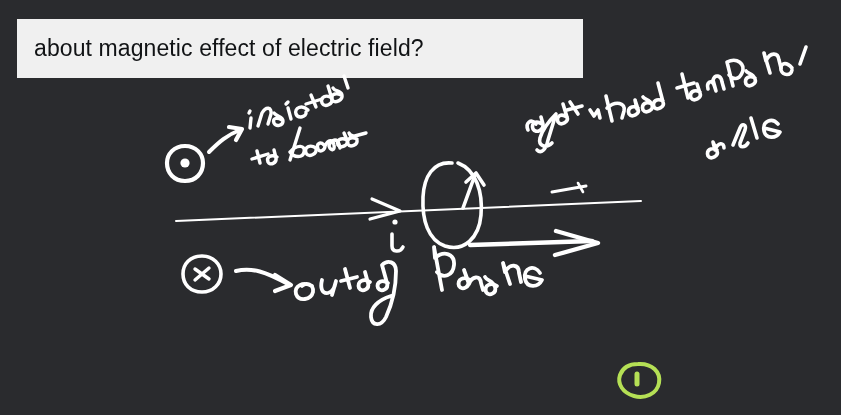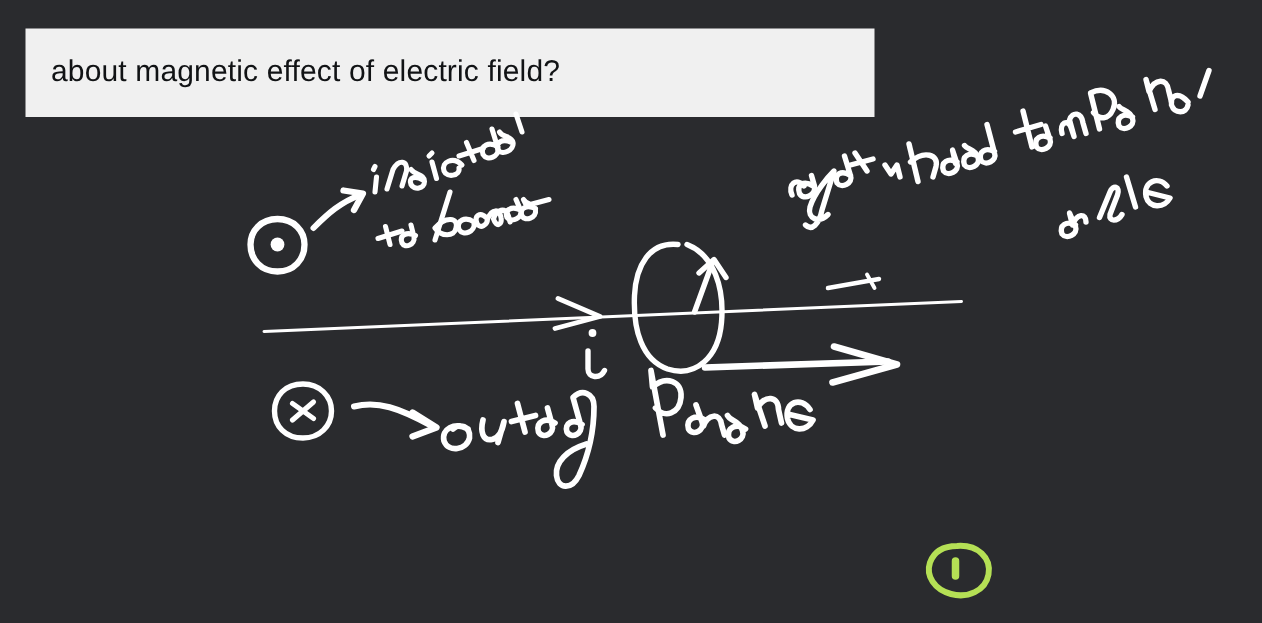--- a/index.html
+++ b/index.html
@@ -22,21 +22,21 @@
     width: 566px;
     height: 59px;
     background: #f0f0f0;
     display: flex;
     align-items: center;
     box-sizing: border-box;
     padding-left: 17px;
   }
   #question-text {
     font-family: "Liberation Sans", sans-serif;
-    font-size: 20px;
+    font-size: 23px;
     color: #111315;
     letter-spacing: 0.1px;
     white-space: nowrap;
   }
   #ink-layer {
     position: absolute;
     left: 0;
     top: 0;
     width: 841px;
     height: 415px;

